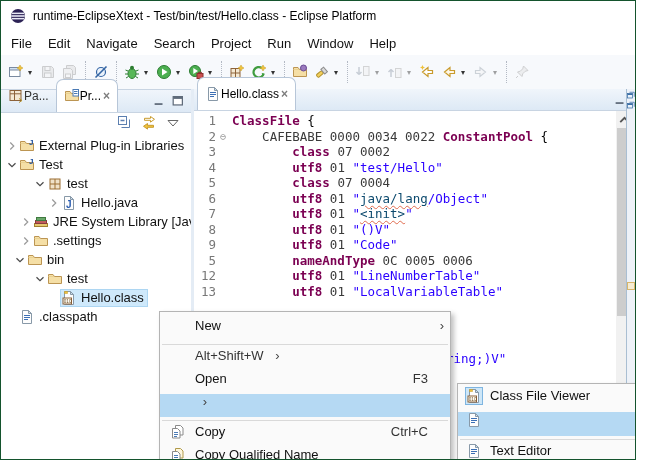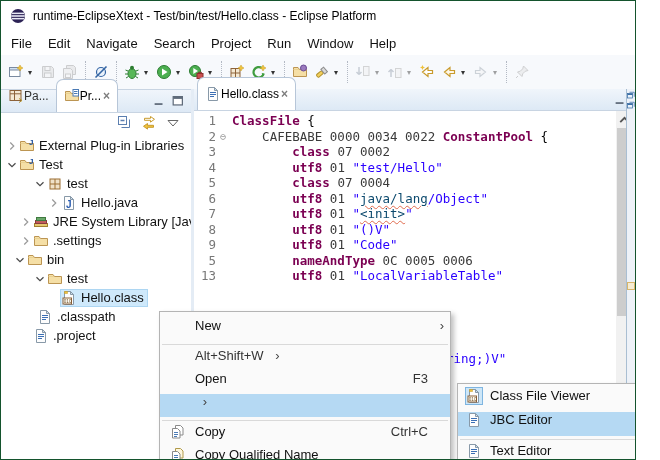--- a/index.html
+++ b/index.html
@@ -469,57 +469,46 @@
                   <path d="M3.5 1.5 h6 l3 3 v10 h-9 z" fill="#fdfdfd" stroke="#8899a8"></path>
                   <path d="M9.5 1.5 l3 3 h-3 z" fill="#cfe0ee" stroke="#8899a8"></path>
                   <rect x="2" y="8" width="8.5" height="6" fill="#fffdf5" stroke="#8c6239"></rect>
                   <text x="2.8" y="12.8" font-size="4.6" fill="#6b4a22">010</text>
                   <path d="M3.5 1.5 h3 v2 h-3 z" fill="#f0c33c" stroke="#c79a1e" stroke-width="0.5"></path>
                 </svg>
               </span>
               <span class="lbl">Hello.class</span>
             </span>
           </div>
-          <div class="trow" style="padding-left:22px">
+          <div class="trow" style="padding-left:4px">
             <span class="chev"></span>
             <span class="icon">
               <svg viewBox="0 0 16 16">
                 <path d="M3.5 1.5 h6 l3 3 v10 h-9 z" fill="#fdfdfd" stroke="#8899a8"></path>
                 <path d="M9.5 1.5 l3 3 h-3 z" fill="#cfe0ee" stroke="#8899a8"></path>
                 <path d="M5 6.5 h6 M5 8.5 h6 M5 10.5 h4" stroke="#3b6fb5" stroke-width="1" fill="none"></path>
               </svg>
             </span>
             <span class="lbl">.classpath</span>
           </div>
-          <div class="trow" style="padding-left:18px">
-            <span class="chev"></span>
+        </div>
+    </div>
+
+    <div class="sash"></div>
+
+    <div class="editor">
+      <div class="ed-tabs" id="ed-tabs">
+          <span class="tab active">
             <span class="icon">
               <svg viewBox="0 0 16 16">
                 <path d="M3.5 1.5 h6 l3 3 v10 h-9 z" fill="#fdfdfd" stroke="#8899a8"></path>
                 <path d="M9.5 1.5 l3 3 h-3 z" fill="#cfe0ee" stroke="#8899a8"></path>
                 <path d="M5 6.5 h6 M5 8.5 h6 M5 10.5 h4" stroke="#3b6fb5" stroke-width="1" fill="none"></path>
               </svg>
             </span>
-            <span class="lbl">.project</span>
-          </div>
-        </div>
-    </div>
-
-    <div class="sash"></div>
-
-    <div class="editor">
-      <div class="ed-tabs" id="ed-tabs">
-          <span class="tab active">
-            <span class="icon">
-              <svg viewBox="0 0 16 16">
-                <path d="M3.5 1.5 h6 l3 3 v10 h-9 z" fill="#fdfdfd" stroke="#8899a8"></path>
-                <path d="M9.5 1.5 l3 3 h-3 z" fill="#cfe0ee" stroke="#8899a8"></path>
-                <path d="M5 6.5 h6 M5 8.5 h6 M5 10.5 h4" stroke="#3b6fb5" stroke-width="1" fill="none"></path>
-              </svg>
-            </span>
             <span>Hello.class</span>
             <span class="close">×</span>
           </span>
           <span class="winbtns">
             <span class="winbtn icon">
               <svg viewBox="0 0 16 16">
                 <rect x="3" y="10.5" width="9" height="2" fill="#5f6b7a"></rect>
               </svg>
             </span>
             <span class="winbtn icon">
@@ -574,20 +563,25 @@
             </div>
             <div class="crow">
               <span class="ln">9</span>
               <span class="fold"></span>
               <pre><span class="sg-pl">        </span><span class="sg-kw">utf8</span><span class="sg-pl"> </span><span class="sg-num">01</span><span class="sg-pl"> </span><span class="sg-str">"Code"</span></pre>
             </div>
             <div class="crow">
               <span class="ln">5</span>
               <span class="fold"></span>
               <pre><span class="sg-pl">        </span><span class="sg-kw">nameAndType</span><span class="sg-pl"> </span><span class="sg-num">0C 0005 0006</span></pre>
+            </div>
+            <div class="crow">
+              <span class="ln">12</span>
+              <span class="fold"></span>
+              <pre><span class="sg-pl">        </span><span class="sg-kw">utf8</span><span class="sg-pl"> </span><span class="sg-num">01</span><span class="sg-pl"> </span><span class="sg-str">"LineNumberTable"</span></pre>
             </div>
             <div class="crow">
               <span class="ln">13</span>
               <span class="fold"></span>
               <pre><span class="sg-pl">        </span><span class="sg-kw">utf8</span><span class="sg-pl"> </span><span class="sg-num">01</span><span class="sg-pl"> </span><span class="sg-str">"LocalVariableTable"</span></pre>
             </div>
           </div>
         <div class="code-fragment">ring;)V"</div>
         <div class="vscroll">
           <div class="arrow icon" id="scroll-up">
@@ -692,21 +686,20 @@
       <div class="menu-item hl">
         <span class="gutter">
           <span class="micon icon">
             <svg viewBox="0 0 16 16">
               <path d="M3.5 1.5 h6 l3 3 v10 h-9 z" fill="#fdfdfd" stroke="#8899a8"></path>
               <path d="M9.5 1.5 l3 3 h-3 z" fill="#cfe0ee" stroke="#8899a8"></path>
               <path d="M5 6.5 h6 M5 8.5 h6 M5 10.5 h4" stroke="#3b6fb5" stroke-width="1" fill="none"></path>
             </svg>
           </span>
         </span>
-        <span class="mlabel">JBC Editor</span>
         <span class="marrow"></span>
       </div>
       <div class="menu-sep"></div>
       <div class="menu-item">
         <span class="gutter">
           <span class="micon icon">
             <svg viewBox="0 0 16 16">
               <path d="M3.5 1.5 h6 l3 3 v10 h-9 z" fill="#fdfdfd" stroke="#8899a8"></path>
               <path d="M9.5 1.5 l3 3 h-3 z" fill="#cfe0ee" stroke="#8899a8"></path>
               <path d="M5 6.5 h6 M5 8.5 h6 M5 10.5 h4" stroke="#3b6fb5" stroke-width="1" fill="none"></path>

